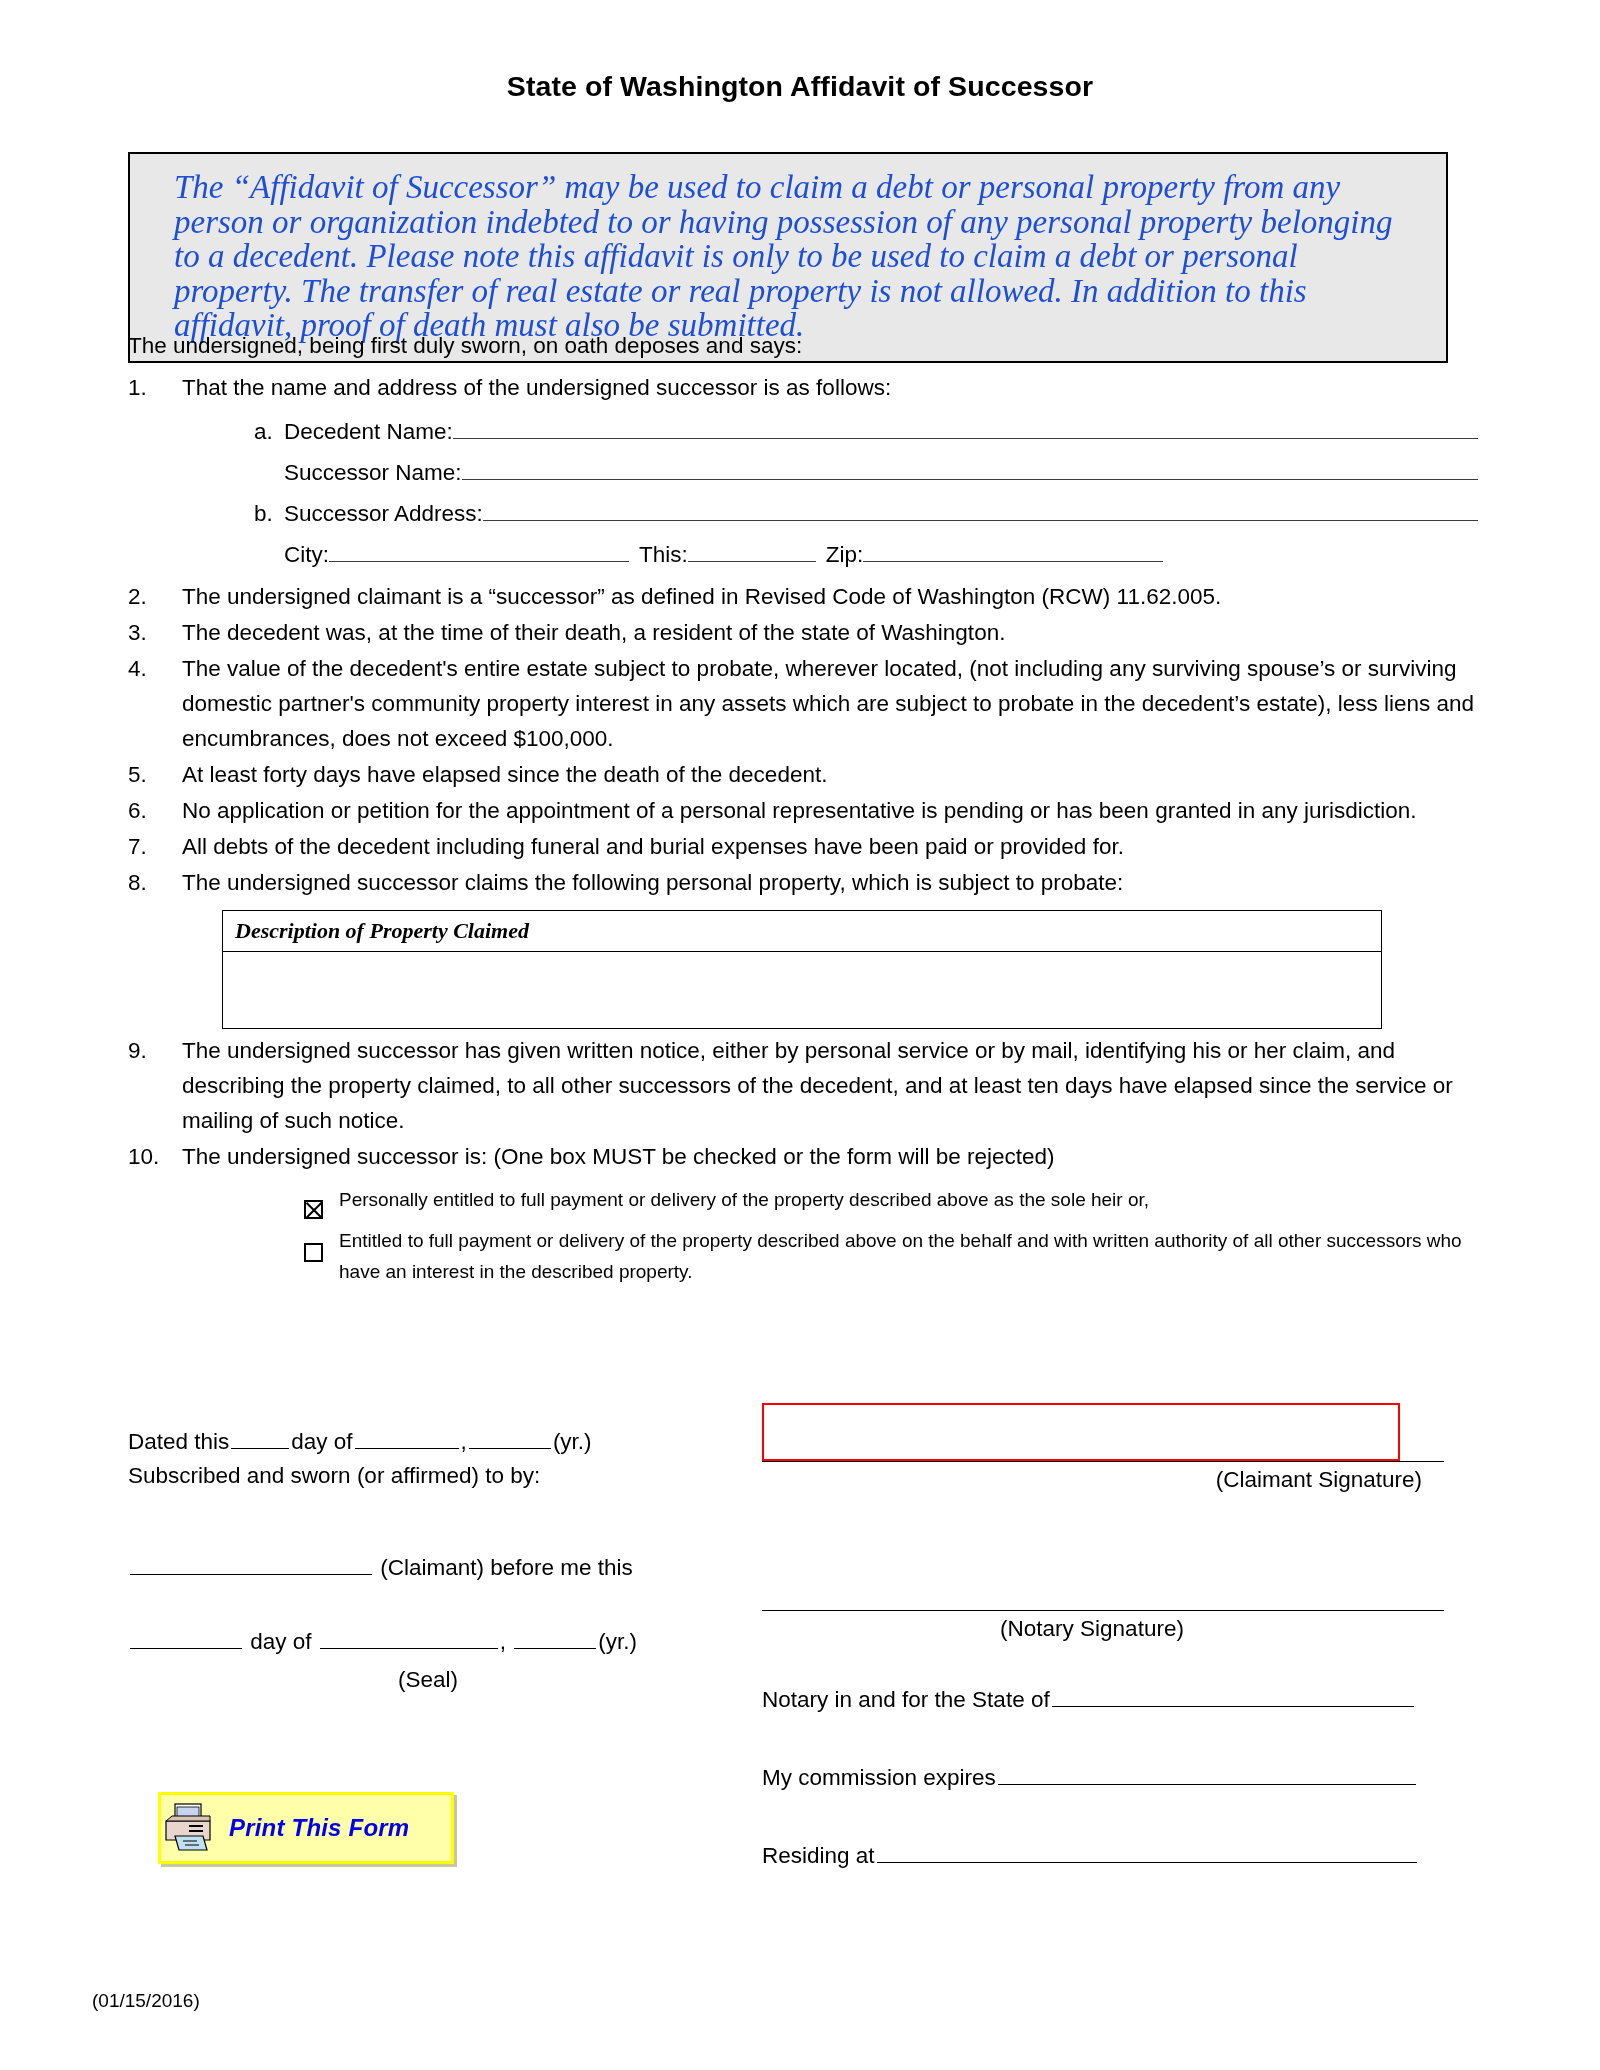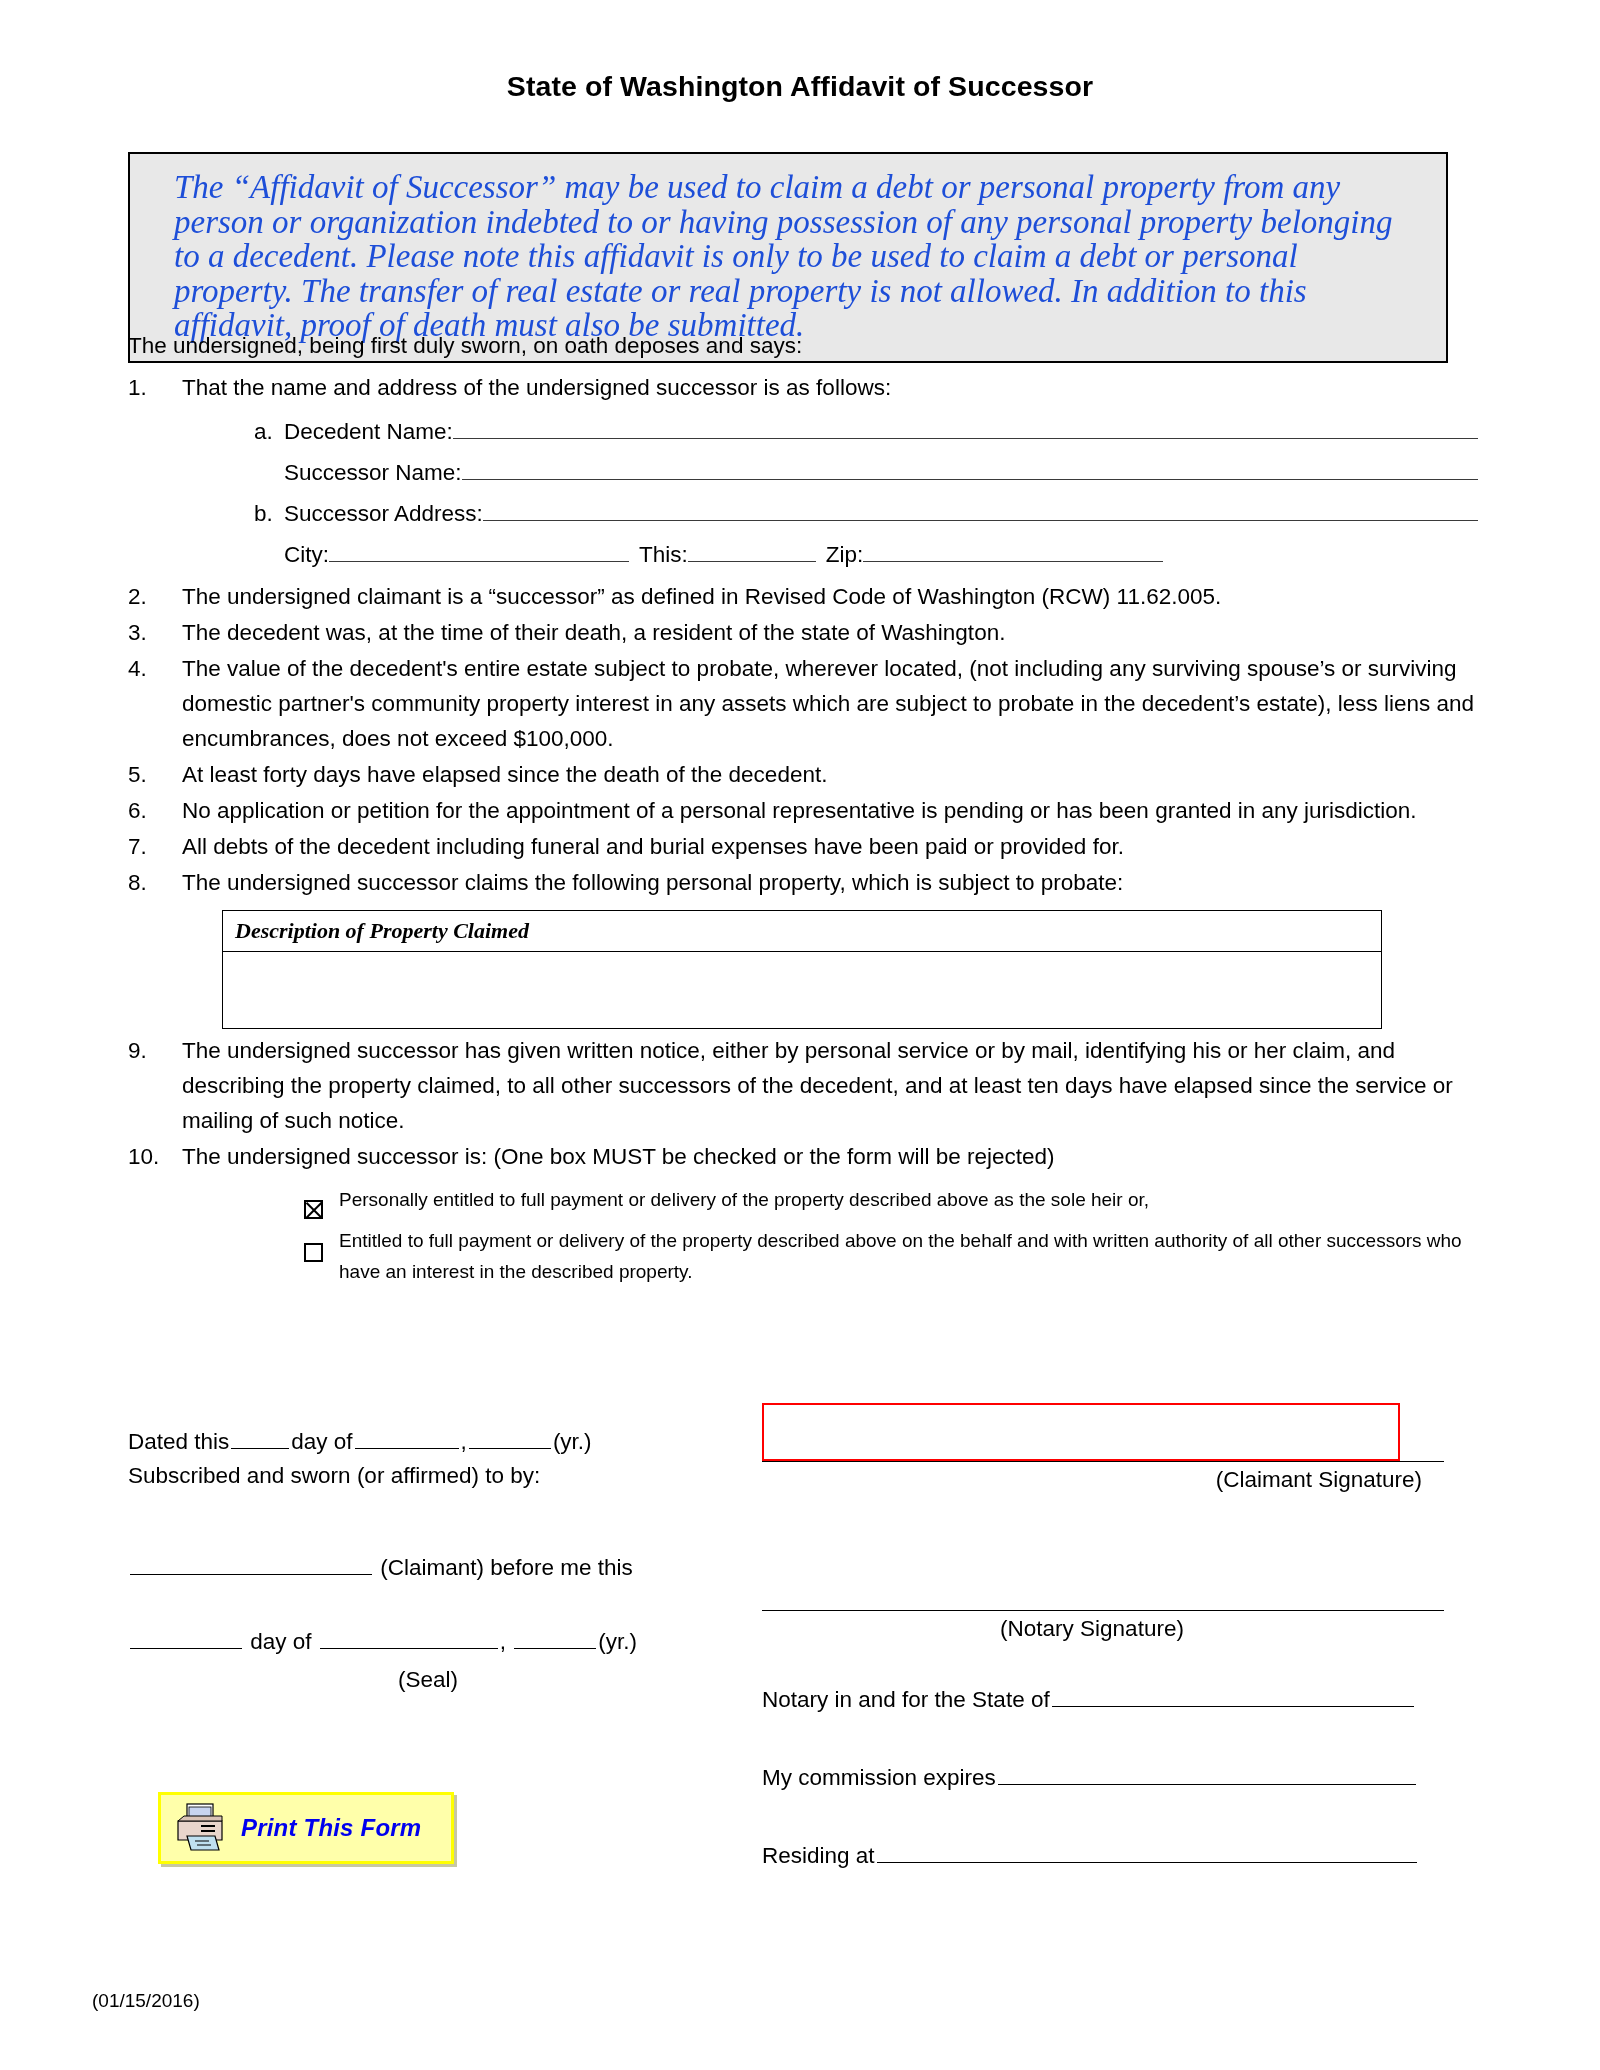--- a/index.html
+++ b/index.html
@@ -298,21 +298,20 @@
     left: 158px;
     top: 1792px;
     width: 296px;
     height: 72px;
     background: #ffffaa;
     border: 3px solid #ffff00;
     box-shadow: 3px 3px 0 #c8c8a0;
     display: flex;
     align-items: center;
     box-sizing: border-box;
-    padding-left: 12px;
   }
   .printer-icon {
     width: 56px;
     height: 52px;
     flex: 0 0 56px;
     position: relative;
     margin-right: 12px;
   }
   .print-label {
     font-size: 24px;

